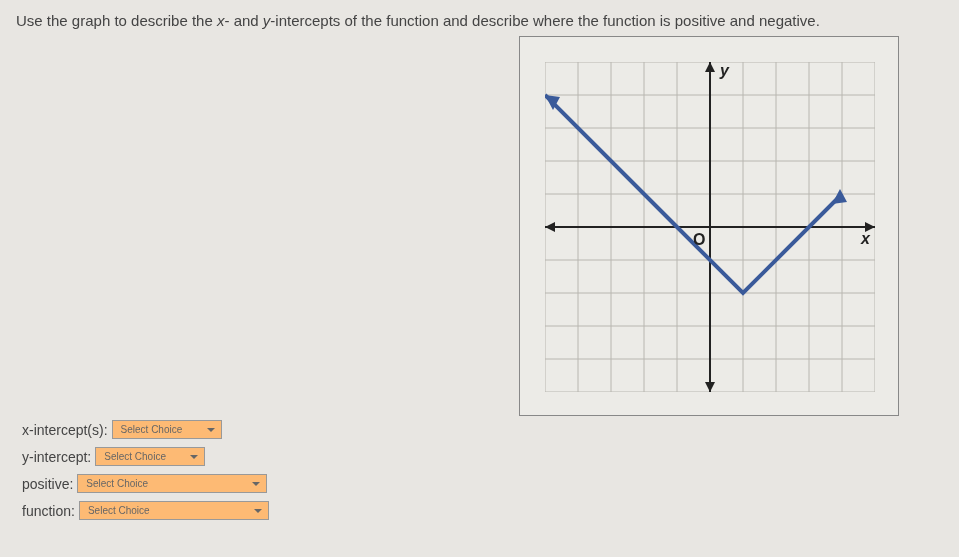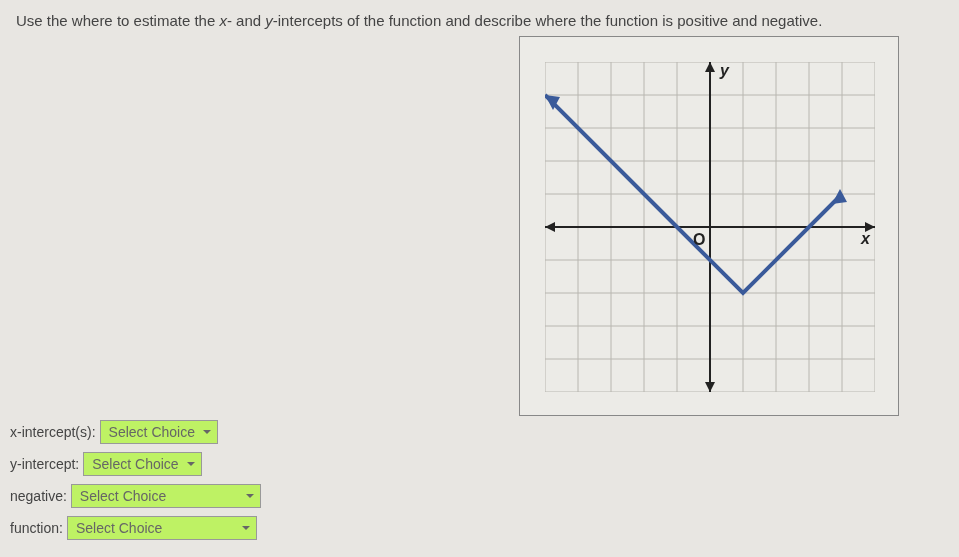--- a/index.html
+++ b/index.html
@@ -28,59 +28,59 @@
       background: #ecebe7;
       padding: 25px;
     }
     .graph {
       width: 330px;
       height: 330px;
       position: relative;
     }
     .answers {
       position: absolute;
-      left: 10px;
+      left: 22px;
       top: 420px;
       font-size: 14px;
       color: #444;
     }
     .row {
       display: flex;
       align-items: center;
       gap: 4px;
       margin-bottom: 8px;
     }
     .label { }
     .sel {
       border: 1px solid #999;
-      background: #bef264;
+      background: #fdba74;
       padding: 3px 22px 3px 8px;
       color: #666;
-      font-size: 14px;
+      font-size: 10px;
       position: relative;
       cursor: pointer;
       min-width: 110px;
     }
     .sel.wide { min-width: 190px; }
     .sel::after {
       content: "";
       position: absolute;
       right: 6px;
       top: 50%;
       transform: translateY(-50%);
       border: 4px solid transparent;
       border-top-color: #666;
       margin-top: 2px;
     }
   </style>
 </head>
 <body>
 
 <div class="question">
-  <span>Use the where to estimate the </span><span class="ital">x</span><span>- and </span><span class="ital">y</span><span>-intercepts of the function and describe where the function is positive and negative.</span>
+  <span>Use the graph to describe the </span><span class="ital">x</span><span>- and </span><span class="ital">y</span><span>-intercepts of the function and describe where the function is positive and negative.</span>
 </div>
 
 <div class="graph-wrap">
   <div class="graph">
     <svg width="330" height="330" viewBox="0 0 330 330">
 
       <g stroke="#b8b6b0" stroke-width="1">
         <line x1="0" y1="0" x2="330" y2="0"></line>
         <line x1="0" y1="33" x2="330" y2="33"></line>
         <line x1="0" y1="66" x2="330" y2="66"></line>
@@ -134,20 +134,20 @@
 <div class="answers">
   <div class="row">
     <span class="label"><span class="ital">x</span><span>-intercept(s):</span></span>
     <div class="sel"><span>Select Choice</span></div>
   </div>
   <div class="row">
     <span class="label"><span class="ital">y</span><span>-intercept:</span></span>
     <div class="sel"><span>Select Choice</span></div>
   </div>
   <div class="row">
-    <span class="label">negative:</span>
+    <span class="label">positive:</span>
     <div class="sel wide"><span>Select Choice</span></div>
   </div>
   <div class="row">
     <span class="label">function:</span>
     <div class="sel wide"><span>Select Choice</span></div>
   </div>
 </div>
 
 </body></html>

